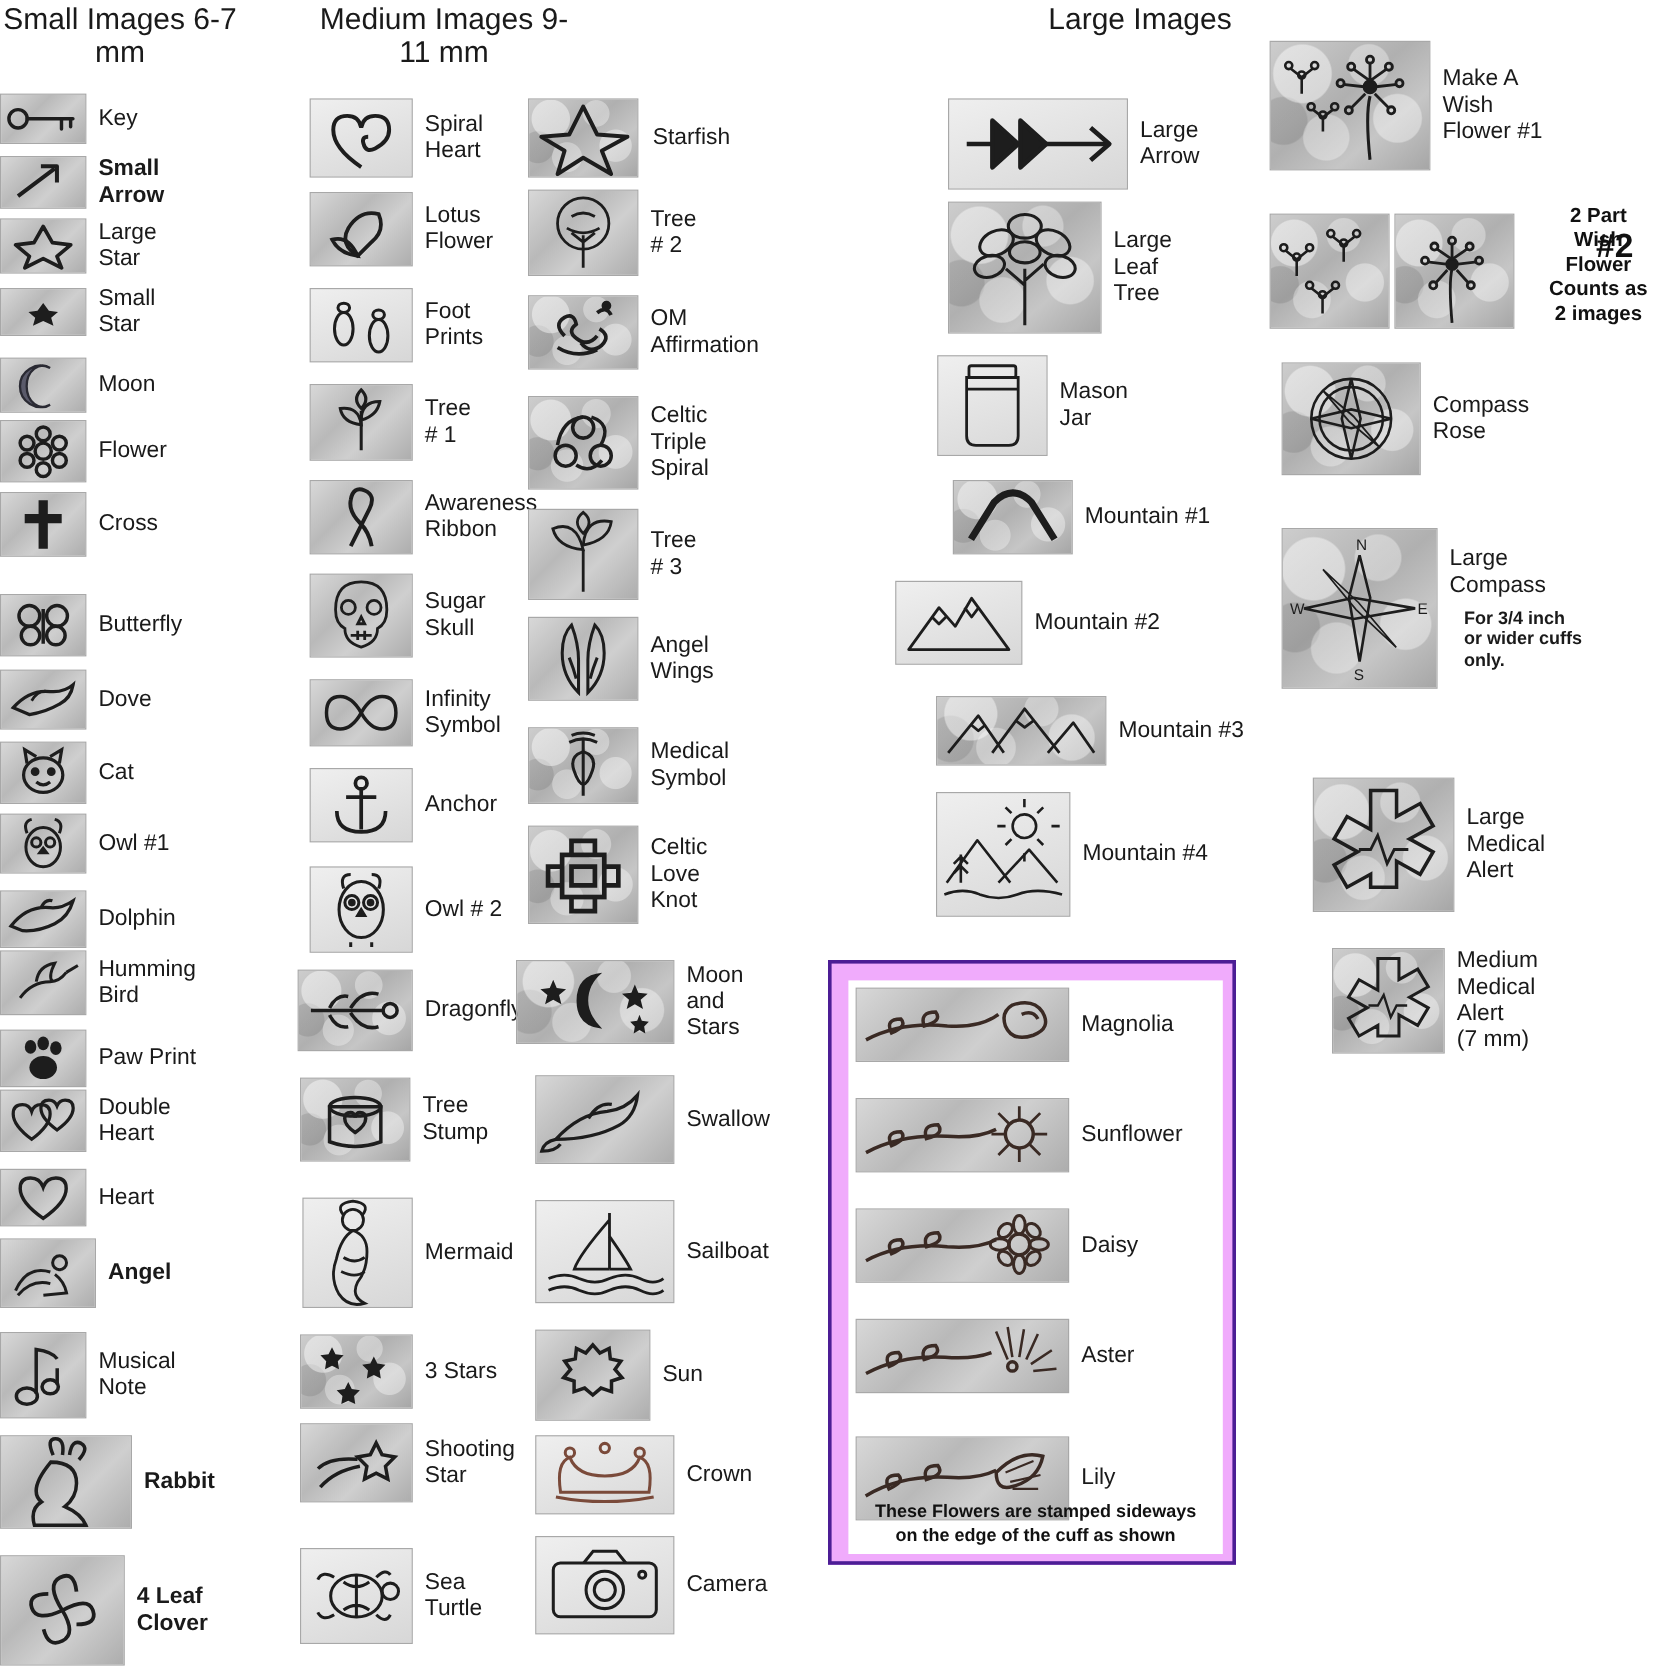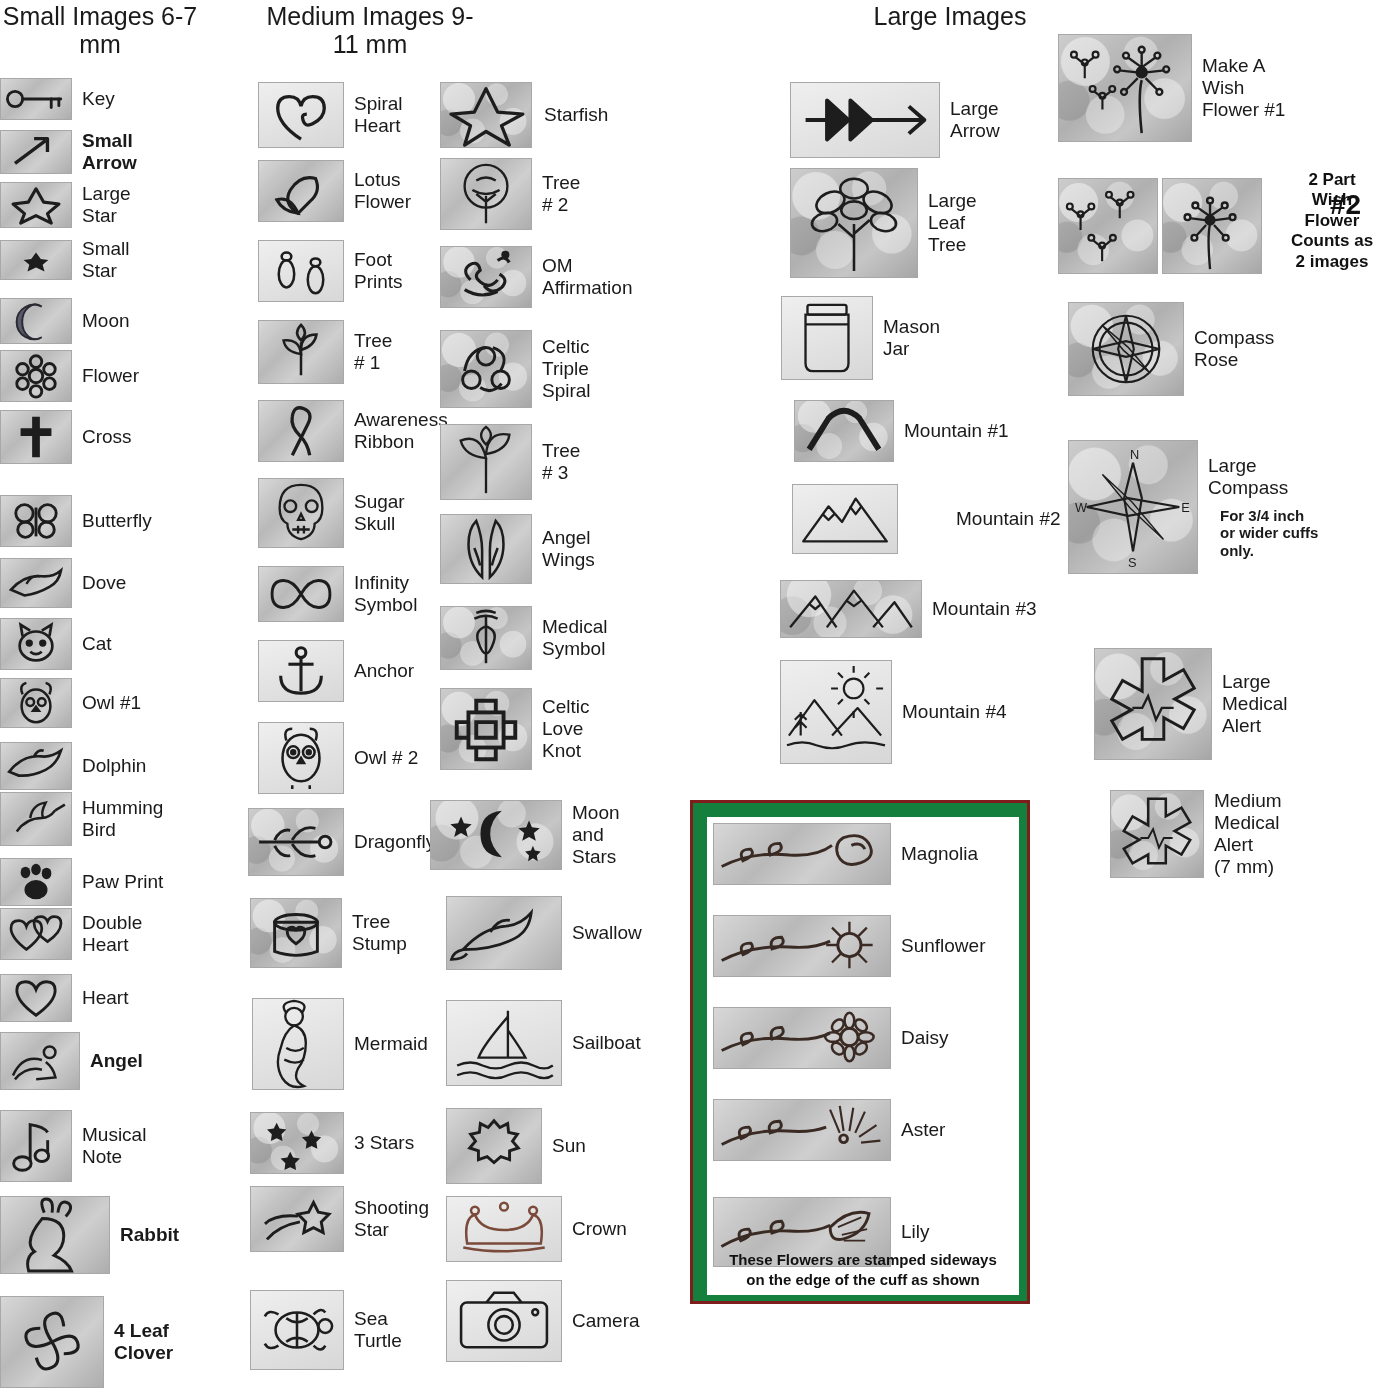--- a/index.html
+++ b/index.html
@@ -68,22 +68,22 @@
     color: #1a1a1a;
     padding-left: 10px;
   }
   .label.bold { font-weight: bold; }
 
   
   #flower-panel {
     position: absolute;
     left: 690px; top: 800px;
     width: 340px; height: 504px;
-    background: #15803d;
-    border: 3px solid #7f1d1d;
+    background: #f0abfc;
+    border: 3px solid #4c1d95;
   }
   #flower-inner {
     position: absolute;
     left: 14px; top: 14px;
     width: 312px; height: 478px;
     background: #ffffff;
   }
   .flower-row {
     position: absolute;
     display: flex;
@@ -847,21 +847,21 @@
     <div class="thumb hammered" style="width:100px;height:62px;">
       <svg viewBox="0 0 100 62">
           <g fill="none" stroke="#1d1d1d" stroke-width="6" stroke-linejoin="round">
         <path d="M14 50 L34 18 Q50 2 66 18 L86 50"></path>
           </g>
         </svg>
     </div>
     <div class="label" style="white-space:pre-line;">Mountain #1</div>
   </div>
 
-  <div class="item" style="left:792px; top:484px;gap:48px;">
+  <div class="item" style="left:746px; top:484px;">
     <div class="thumb light" style="width:106px;height:70px;">
       <svg viewBox="0 0 106 70">
           <g fill="none" stroke="#1d1d1d" stroke-width="2.4" stroke-linejoin="round">
         <path d="M10 58 L36 22 L50 38 L64 14 L96 58 Z"></path>
         <path d="M30 30 l6 6 6 -6 M58 22 l6 8 6 -8"></path>
           </g>
         </svg>
     </div>
     <div class="label" style="white-space:pre-line;">Mountain #2</div>
   </div>

